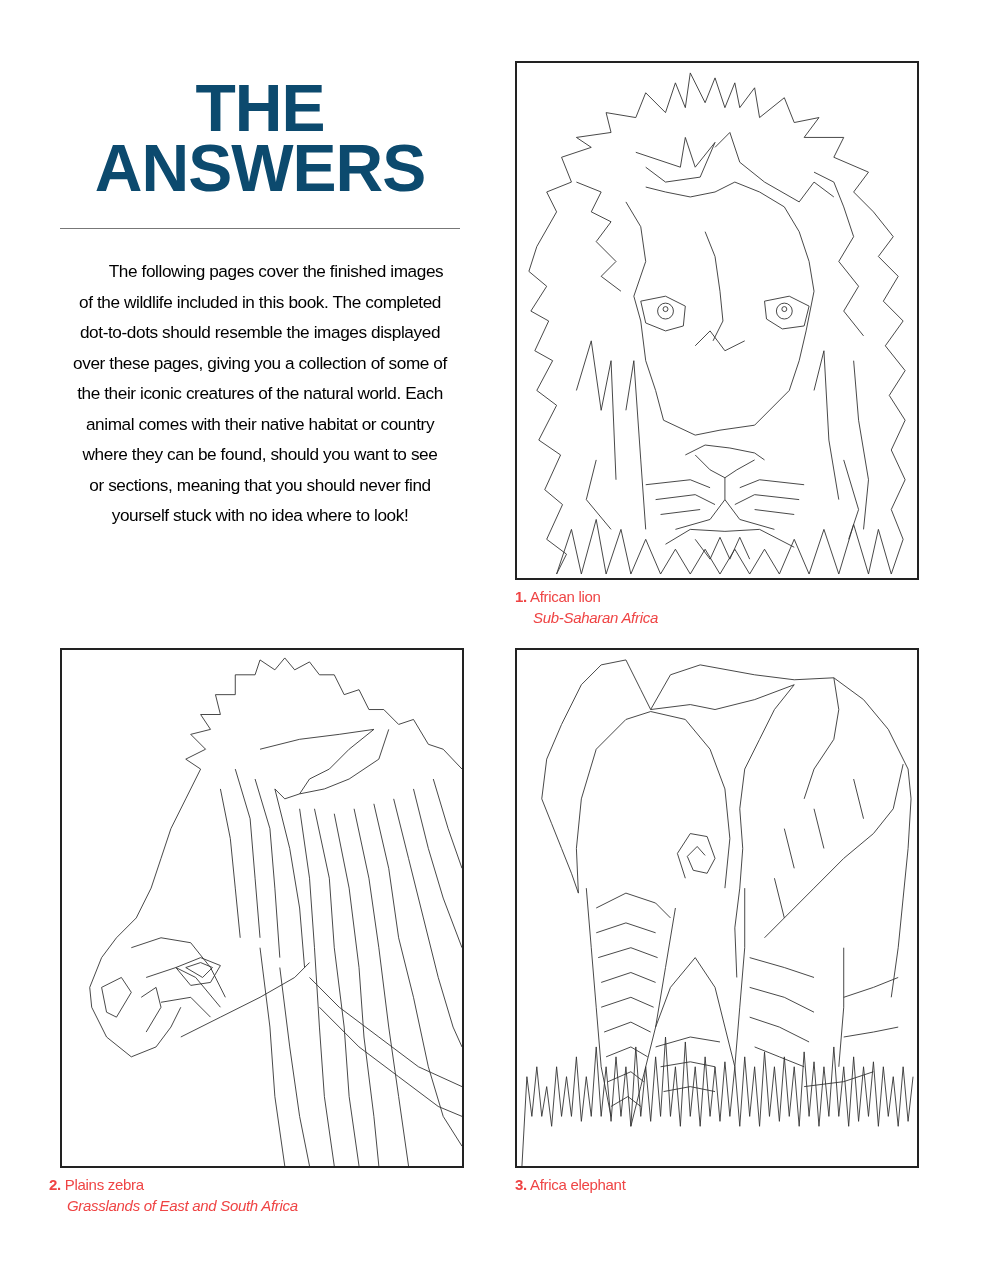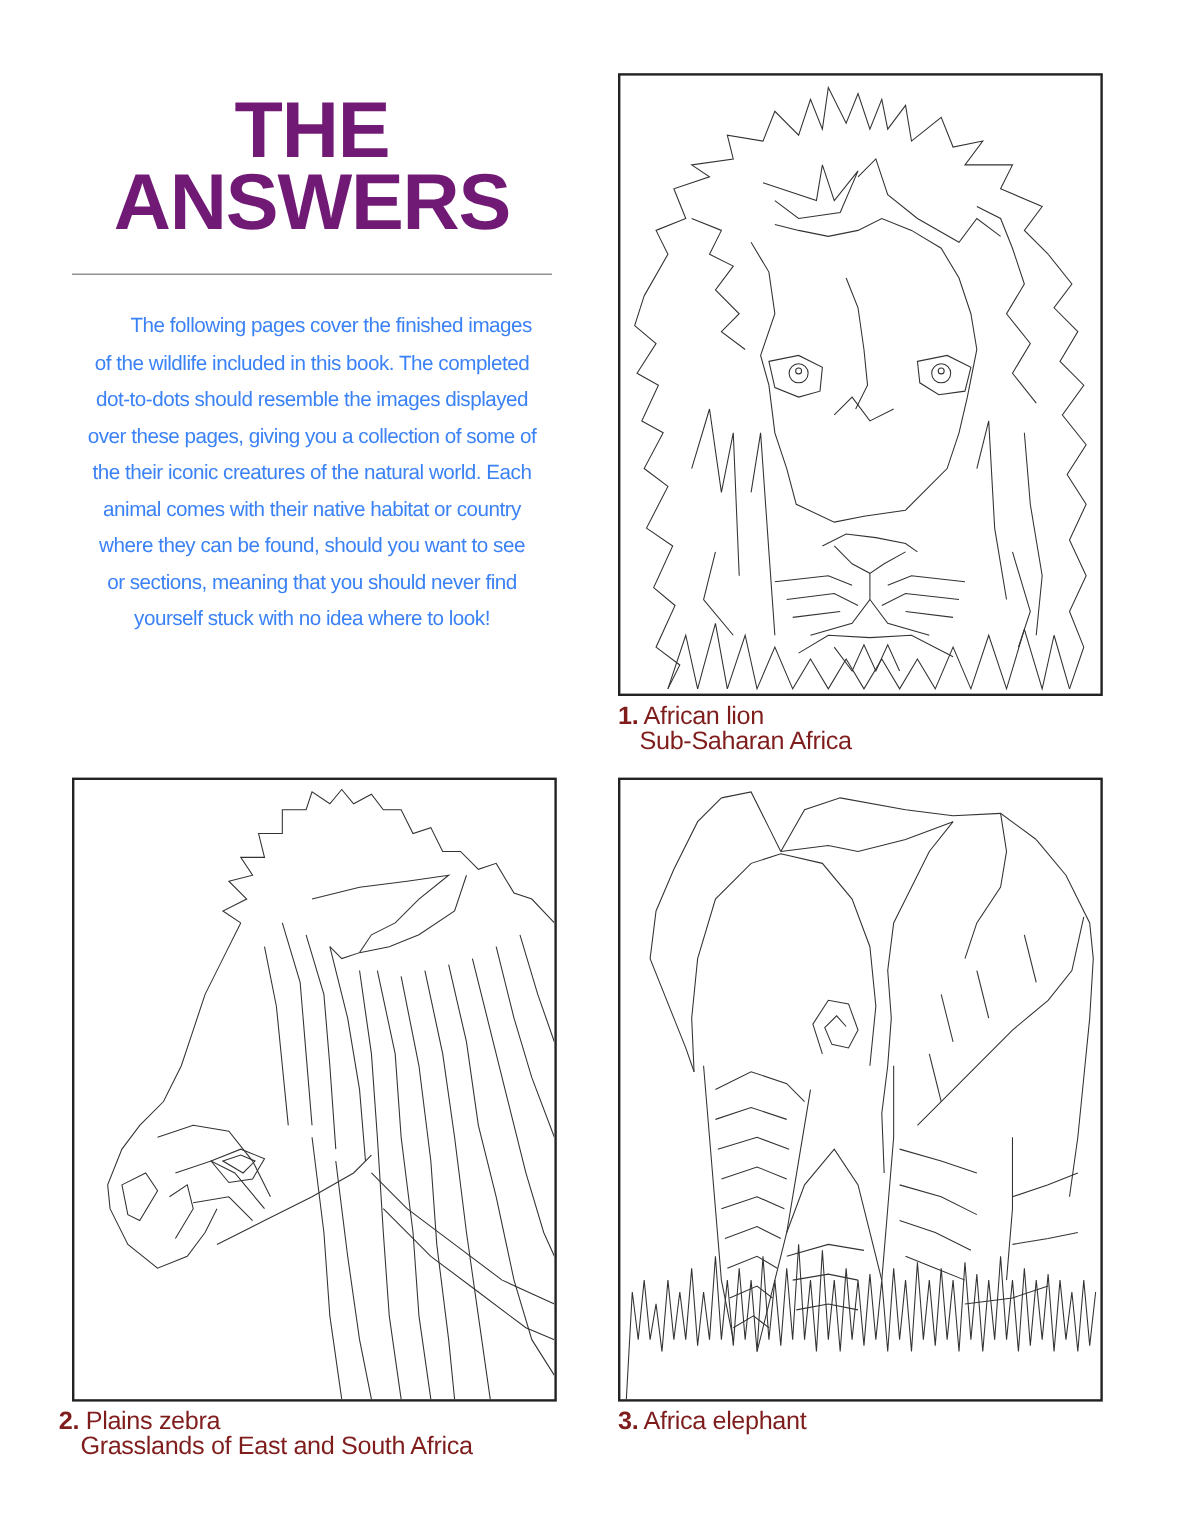--- a/index.html
+++ b/index.html
@@ -1,30 +1,30 @@
 <!DOCTYPE html>
 <html><head>
   <meta charset="utf-8">
   <style>
     html, body { margin: 0; padding: 0; background: #ffffff; }
     body { width: 992px; height: 1280px; position: relative; overflow: hidden; font-family: "Liberation Sans", sans-serif; color: #111; }
-    .title { position: absolute; left: 60px; width: 400px; top: 78px; text-align: center; font-family: "Liberation Sans", sans-serif; font-weight: 900; font-size: 66px; line-height: 60px; letter-spacing: -1px; color: #701a75; }
+    .title { position: absolute; left: 60px; width: 400px; top: 78px; text-align: center; font-family: "Liberation Sans", sans-serif; font-weight: 900; font-size: 66px; line-height: 60px; letter-spacing: -1px; color: #0c4a6e; }
     .title span { display: block; }
     .rule { position: absolute; left: 60px; top: 228px; width: 400px; height: 0; border-top: 1.5px solid #777; }
-    .intro { position: absolute; left: 58px; width: 404px; top: 256px; font-size: 17.2px; line-height: 30.5px; text-align: center; color: #3b82f6; letter-spacing: -0.4px; }
+    .intro { position: absolute; left: 58px; width: 404px; top: 256px; font-size: 17.2px; line-height: 30.5px; text-align: center; color: #000000; letter-spacing: -0.4px; }
     .intro p { margin: 0; }
     .frame { position: absolute; border: 2px solid #222; background: #fff; box-sizing: border-box; overflow: hidden; }
     .frame svg { position: absolute; left: 0; top: 0; width: 100%; height: 100%; }
     .frame svg * { fill: none; stroke: #333; stroke-width: 0.9; stroke-linejoin: miter; }
     #f-lion { left: 515px; top: 61px; width: 404px; height: 519px; }
     #f-zebra { left: 60px; top: 648px; width: 404px; height: 520px; }
     #f-eleph { left: 515px; top: 648px; width: 404px; height: 520px; }
-    .caption { position: absolute; font-size: 21px; line-height: 21px; color: #7f1d1d; letter-spacing: -0.3px; }
+    .caption { position: absolute; font-size: 15px; line-height: 21px; color: #ef4444; letter-spacing: -0.3px; }
     .caption .num { font-weight: 700; }
-    .caption .region { display: block; padding-left: 18px; }
+    .caption .region { display: block; font-style: italic; padding-left: 18px; }
     #c-lion { left: 515px; top: 586px; }
     #c-zebra { left: 49px; top: 1174px; }
     #c-eleph { left: 515px; top: 1174px; }
   </style>
 </head>
 <body>
 
 <div class="title">
   <span>THE</span>
   <span>ANSWERS</span>

